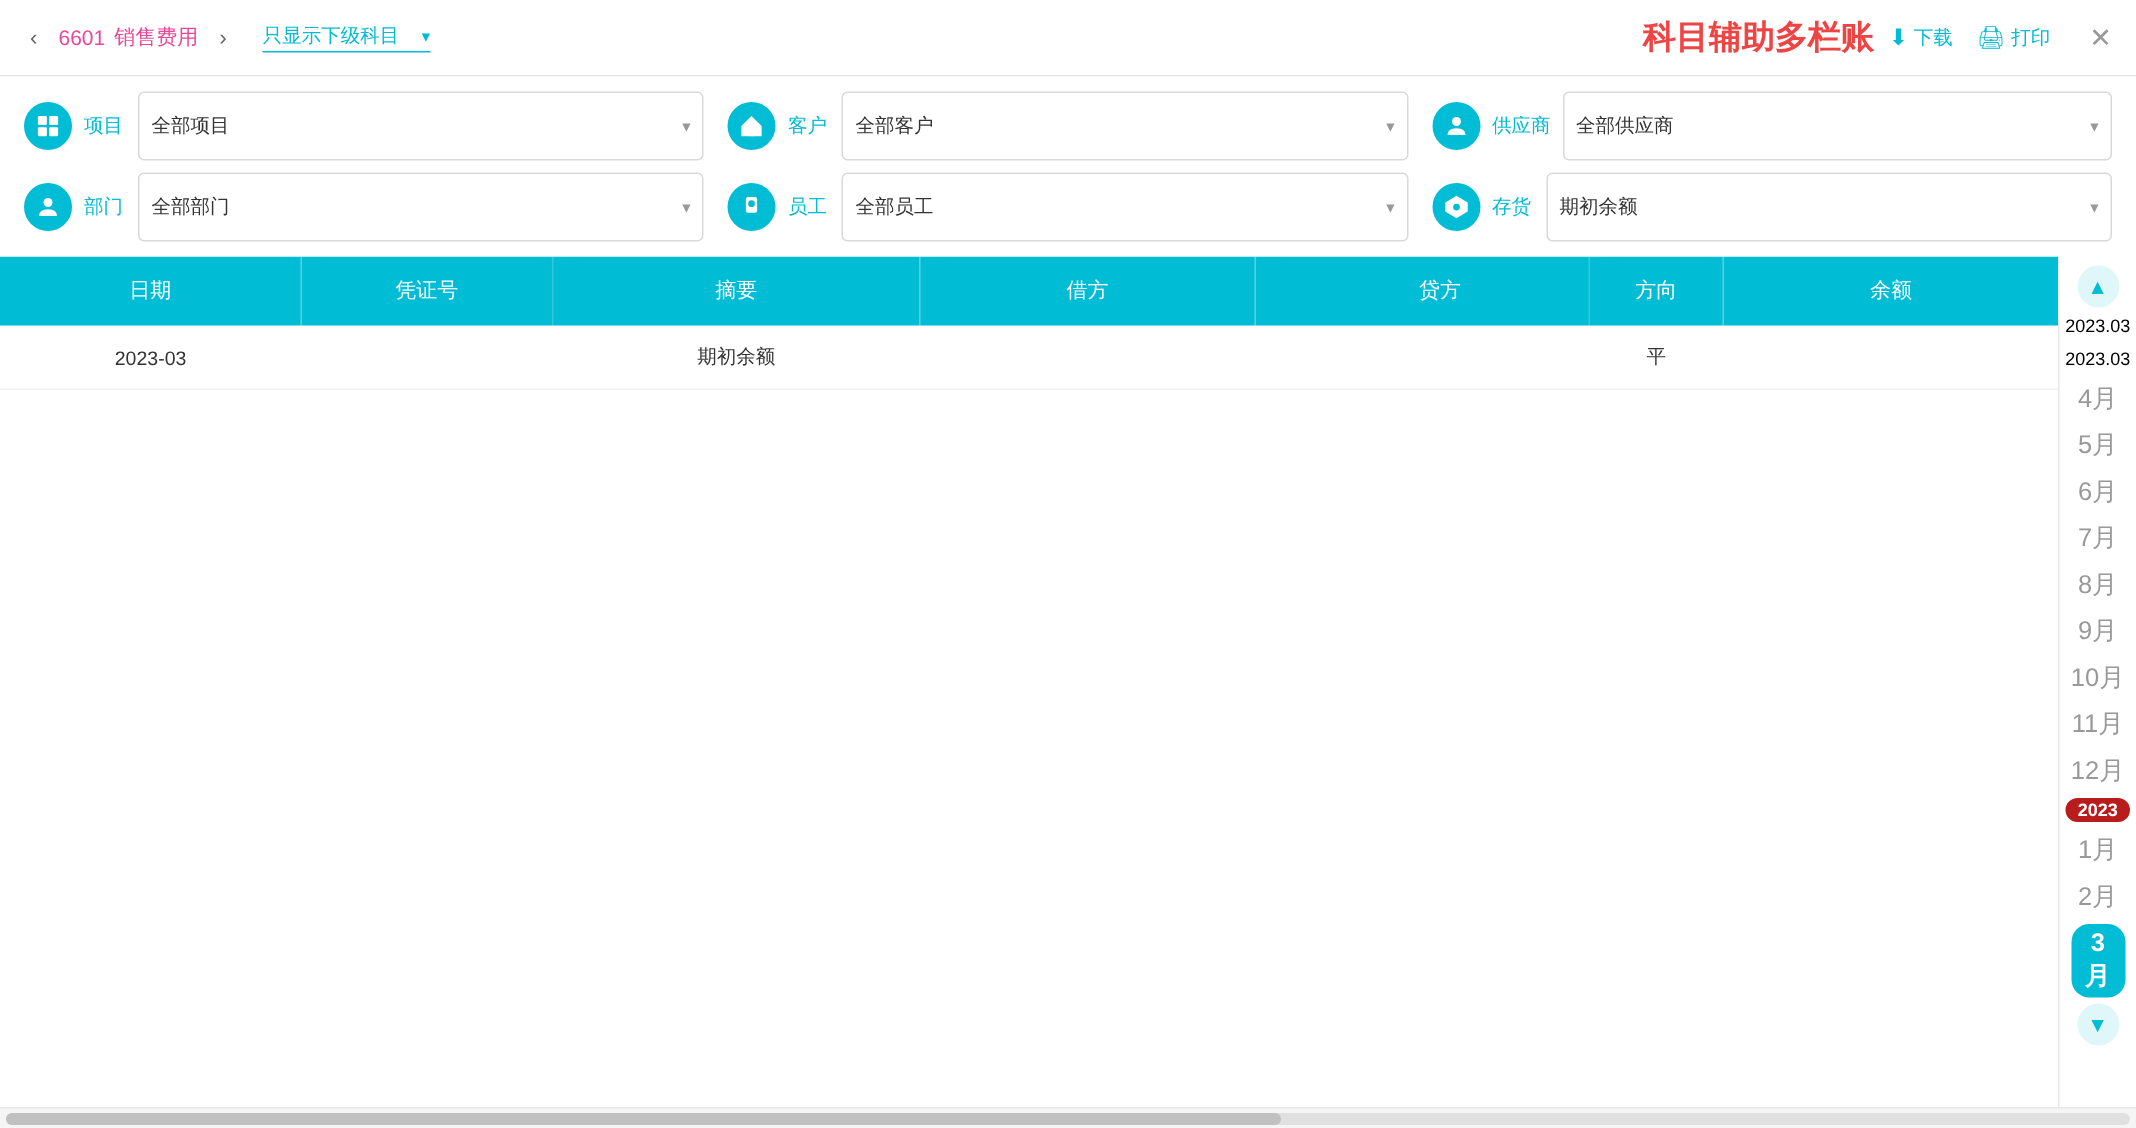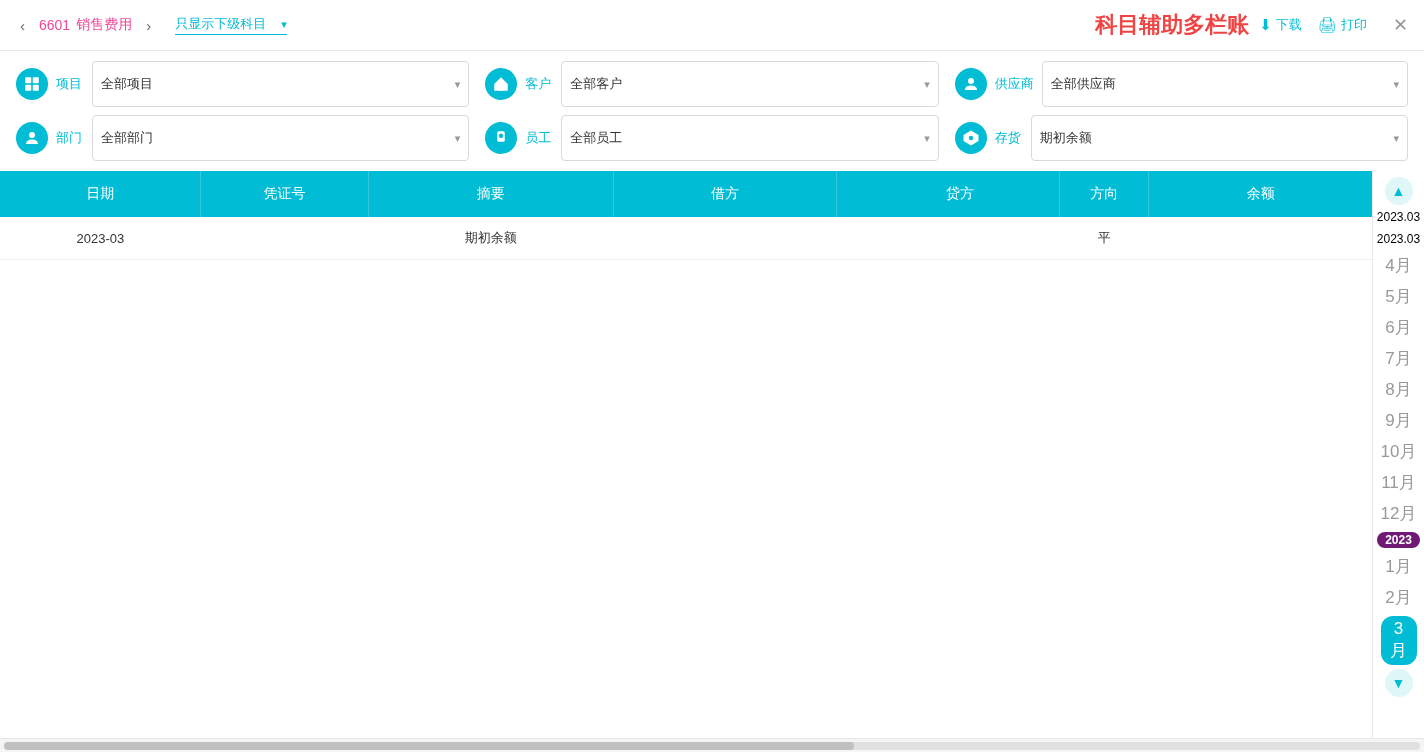--- a/index.html
+++ b/index.html
@@ -225,31 +225,31 @@
       text-align: center;
       width: 100%;
       display: flex;
       justify-content: center;
       align-items: center;
     }
     .timeline-item.active-period {
       background: #00bcd4;
       color: #fff;
       border-radius: 12px;
-      font-weight: 400;
+      font-weight: 700;
       width: 36px;
       margin: 0 auto;
     }
     .timeline-item.period-2023-03-top {
       color: #000000;
       font-size: 12px;
       font-weight: 500;
     }
     .timeline-year-badge {
-      background: #701a75;
+      background: #b91c1c;
       color: #fff;
       border-radius: 10px;
       padding: 1px 8px;
       font-size: 12px;
       font-weight: 600;
       margin: 2px 0;
     }
   </style>
 </head>
 <body>

